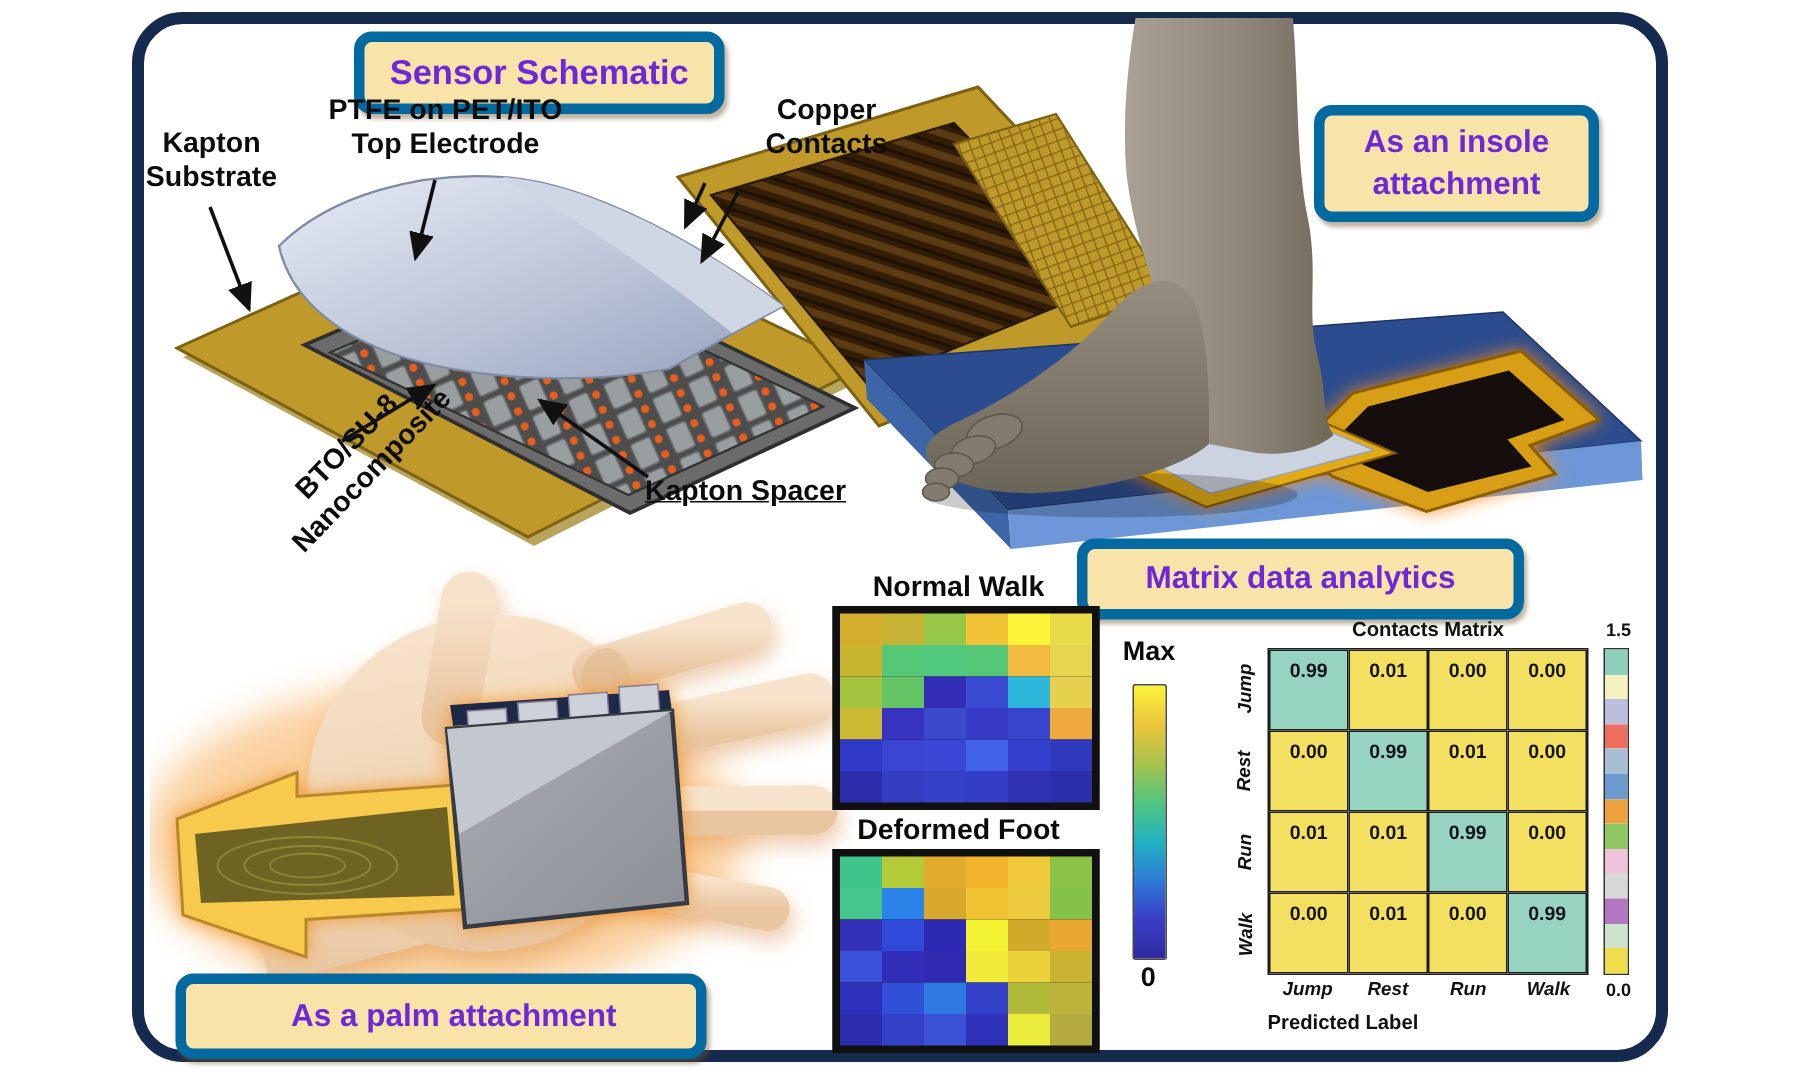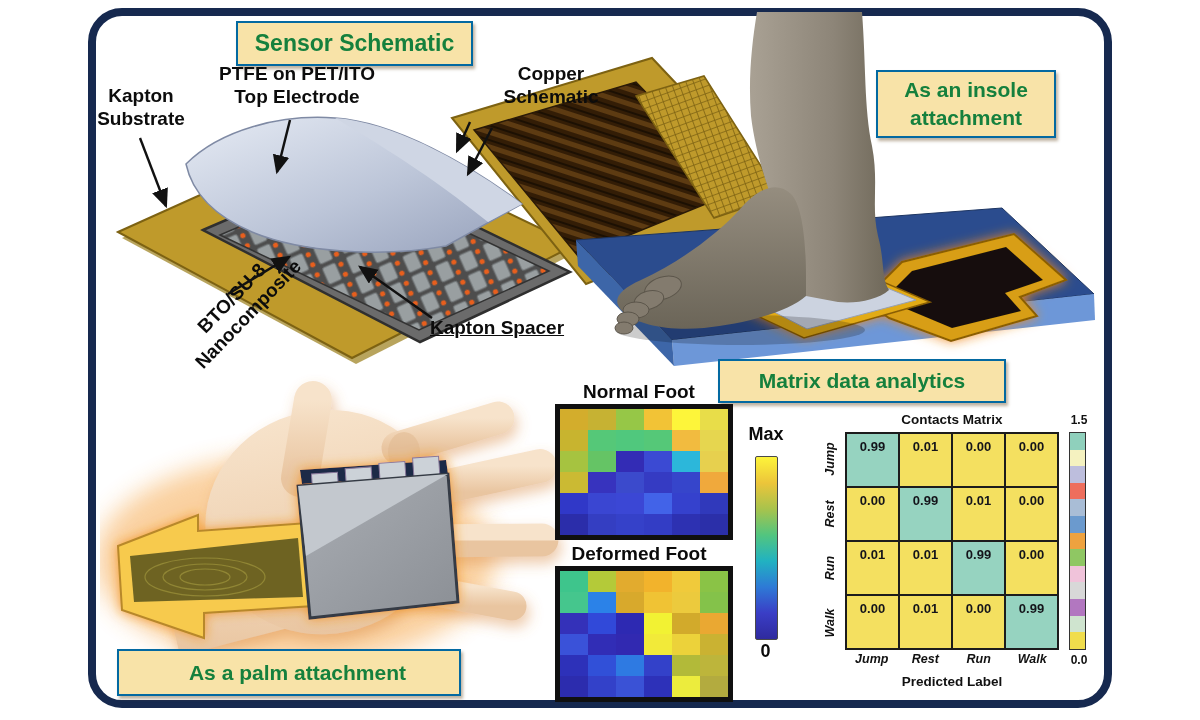--- a/index.html
+++ b/index.html
@@ -11,22 +11,22 @@
   .pre{white-space:pre-line;}
 
   
   #frame{
     left:88px;top:8px;width:1008px;height:684px;
     border:8px solid #16294f;border-radius:34px;background:#ffffff;
   }
 
   
   .box{
-    background:#f8e3a8;border:2px solid #0369a1;border-radius:0;
-    color:#15803d;font-weight:bold;text-align:center;
+    background:#f8e3a8;border:7px solid #0369a1;border-radius:12px;
+    color:#6d28d9;font-weight:bold;text-align:center;
     box-shadow:2px 3px 3px rgba(110,85,45,.45);
     display:flex;align-items:center;justify-content:center;
   }
   #box-schematic{left:236px;top:21px;width:233px;height:41px;font-size:23px;}
   #box-insole{left:876px;top:70px;width:176px;height:64px;font-size:21px;line-height:1.35;}
   #box-analytics{left:718px;top:359px;width:284px;height:40px;font-size:21px;}
   #box-palm{left:117px;top:649px;width:323px;height:43px;font-size:21px;padding-left:17px;}
 
   
   .lbl{
@@ -66,21 +66,21 @@
     border:1px solid #1c1c1c;display:flex;justify-content:center;align-items:flex-start;
     padding-top:5px;font-weight:bold;font-size:13px;color:#14141a;box-sizing:border-box;
   }
   #cm-rows{left:816px;top:432px;width:28px;height:218px;display:flex;flex-direction:column;}
   .cm-rowlab{flex:1;display:flex;align-items:center;justify-content:center;}
   .cm-rowlab span{
     transform:rotate(-90deg);font-weight:bold;font-style:italic;font-size:12.5px;color:#111;white-space:nowrap;
   }
   #cm-cols{left:845px;top:652px;width:214px;display:flex;}
   .cm-collab{flex:1;text-align:center;font-weight:bold;font-style:italic;font-size:12.5px;color:#111;}
-  #cm-xlabel{left:845px;top:674px;width:214px;text-align:center;font-weight:bold;font-size:13.5px;color:#111;}
+  #cm-xlabel{left:845px;top:674px;width:214px;font-weight:bold;font-size:13.5px;color:#111;}
   #cm-bar{
     left:1069px;top:432px;width:17px;height:218px;border:1px solid #333;
     display:flex;flex-direction:column;box-sizing:border-box;
   }
   .cm-seg{flex:1;}
   #cm-top{left:1062px;top:413px;width:34px;text-align:center;font-weight:bold;font-size:12px;color:#111;}
   #cm-bottom{left:1062px;top:653px;width:34px;text-align:center;font-weight:bold;font-size:12px;color:#111;}
 
   svg{display:block;}
 </style>
@@ -236,42 +236,42 @@
 </div>
 <div id="box-palm" class="abs box">
   <span class="pre">As a palm attachment</span>
 </div>
 
 <div id="lbl-kapton" class="abs lbl pre">Kapton
 Substrate</div>
 <div id="lbl-ptfe" class="abs lbl pre">PTFE on PET/ITO
 Top Electrode</div>
 <div id="lbl-copper" class="abs lbl pre">Copper
-Schematic</div>
+Contacts</div>
 <div id="lbl-bto" class="abs lbl pre">BTO/SU-8
 Nanocomposite</div>
 <div id="lbl-spacer" class="abs lbl">Kapton Spacer</div>
 
 <svg class="abs" style="left:0;top:0;pointer-events:none;" width="1200" height="720" viewBox="0 0 1200 720">
   <defs>
     <marker id="ah" markerWidth="9" markerHeight="8" refX="7" refY="3.5" orient="auto">
       <path d="M0,0 L8,3.5 L0,7 Z" fill="#111111"></path>
     </marker>
   </defs>
   <g stroke="#111111" stroke-width="2.4" marker-end="url(#ah)">
     <line x1="140" y1="138" x2="166" y2="206"></line>
     <line x1="290" y1="120" x2="277" y2="172"></line>
     <line x1="470" y1="122" x2="457" y2="151"></line>
     <line x1="492" y1="128" x2="468" y2="174"></line>
     <line x1="228" y1="294" x2="289" y2="257"></line>
     <line x1="432" y1="318" x2="360" y2="267"></line>
   </g>
 </svg>
 
-<div id="hm0-title" class="abs hm-title">Normal Foot</div>
+<div id="hm0-title" class="abs hm-title">Normal Walk</div>
 <div id="hm0" class="abs hm">
     <div class="hm-cell" style="background: rgb(211, 173, 44);"></div>
     <div class="hm-cell" style="background: rgb(198, 178, 51);"></div>
     <div class="hm-cell" style="background: rgb(150, 199, 71);"></div>
     <div class="hm-cell" style="background: rgb(242, 195, 54);"></div>
     <div class="hm-cell" style="background: rgb(253, 245, 58);"></div>
     <div class="hm-cell" style="background: rgb(232, 221, 73);"></div>
     <div class="hm-cell" style="background: rgb(200, 180, 47);"></div>
     <div class="hm-cell" style="background: rgb(85, 200, 120);"></div>
     <div class="hm-cell" style="background: rgb(80, 200, 125);"></div>

